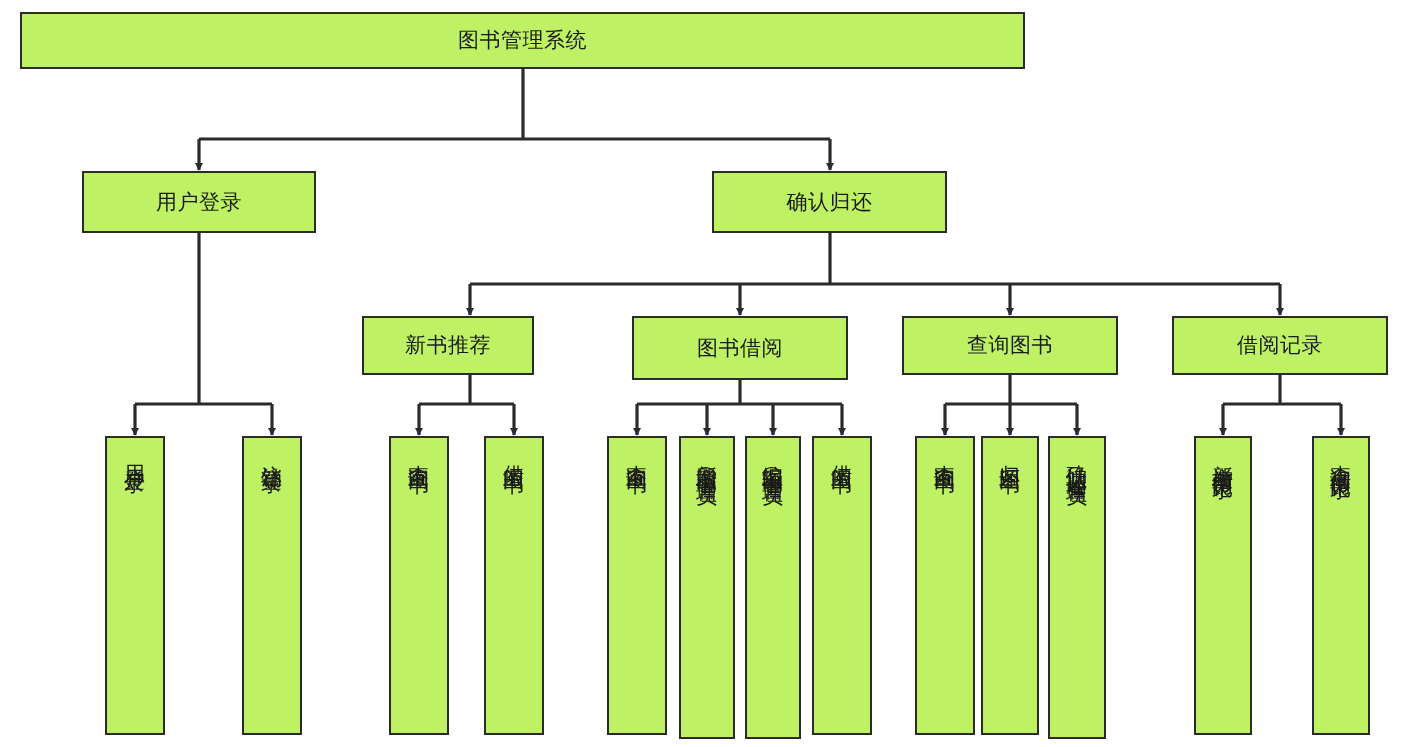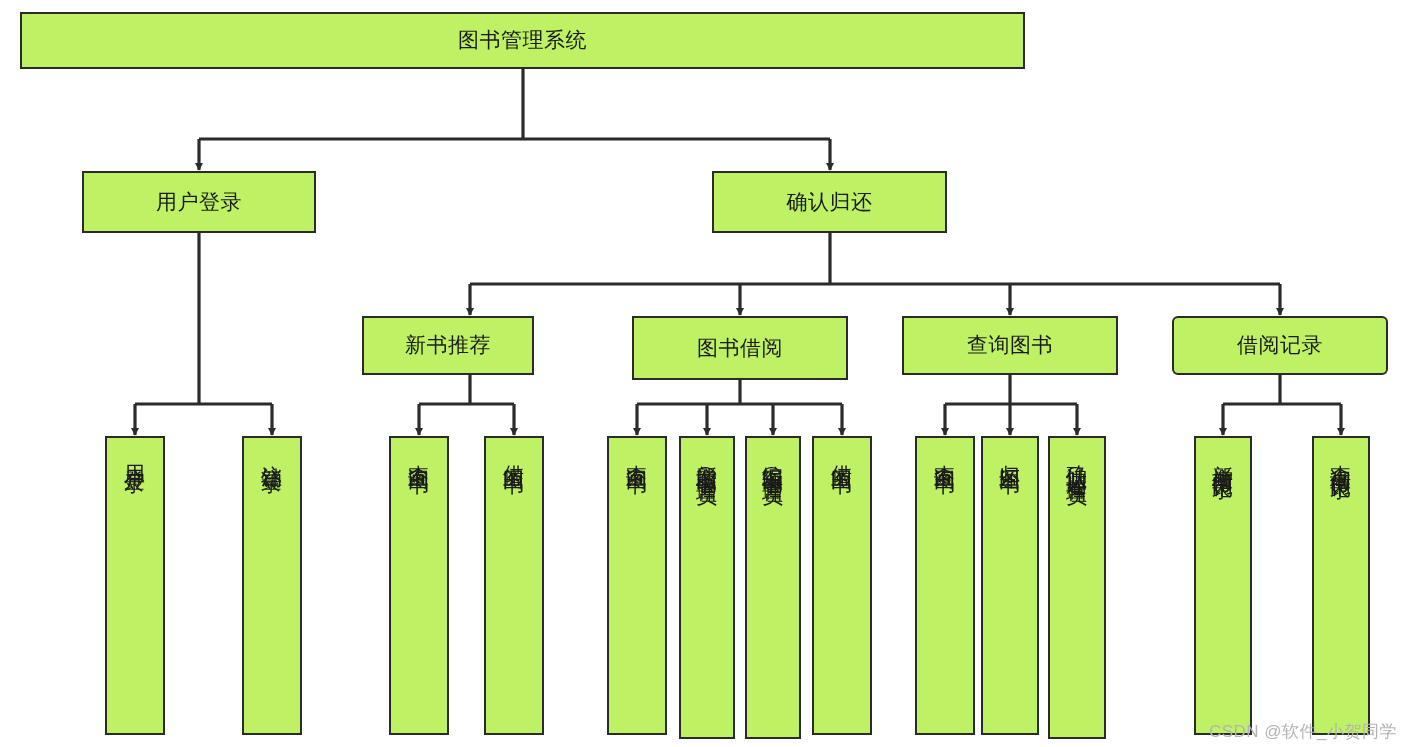--- a/index.html
+++ b/index.html
@@ -131,21 +131,21 @@
       </div>
       <div class="node horiz" style="left: 362px; top: 316px; width: 172px; height: 59px;">
         <span class="label">新书推荐</span>
       </div>
       <div class="node horiz" style="left: 632px; top: 316px; width: 216px; height: 64px;">
         <span class="label">图书借阅</span>
       </div>
       <div class="node horiz" style="left: 902px; top: 316px; width: 216px; height: 59px;">
         <span class="label">查询图书</span>
       </div>
-      <div class="node horiz" style="left: 1172px; top: 316px; width: 216px; height: 59px; border-radius: 6px;">
+      <div class="node horiz" style="left: 1172px; top: 316px; width: 216px; height: 59px;">
         <span class="label">借阅记录</span>
       </div>
       <div class="node vert" style="left: 105px; top: 436px; width: 60px; height: 299px;">
         <span class="label">用户登录</span>
       </div>
       <div class="node vert" style="left: 242px; top: 436px; width: 60px; height: 299px;">
         <span class="label">注销登录</span>
       </div>
       <div class="node vert" style="left: 389px; top: 436px; width: 60px; height: 299px;">
         <span class="label">查询图书</span>
@@ -175,14 +175,13 @@
         <span class="label">确认归还（管理员）</span>
       </div>
       <div class="node vert" style="left: 1194px; top: 436px; width: 58px; height: 299px;">
         <span class="label">新增借阅记录</span>
       </div>
       <div class="node vert" style="left: 1312px; top: 436px; width: 58px; height: 299px;">
         <span class="label">查询借阅记录</span>
       </div>
     </div>
 
-  <div id="watermark">CSDN @软件_小贺同学</div>
 </div>
 
 </body></html>

